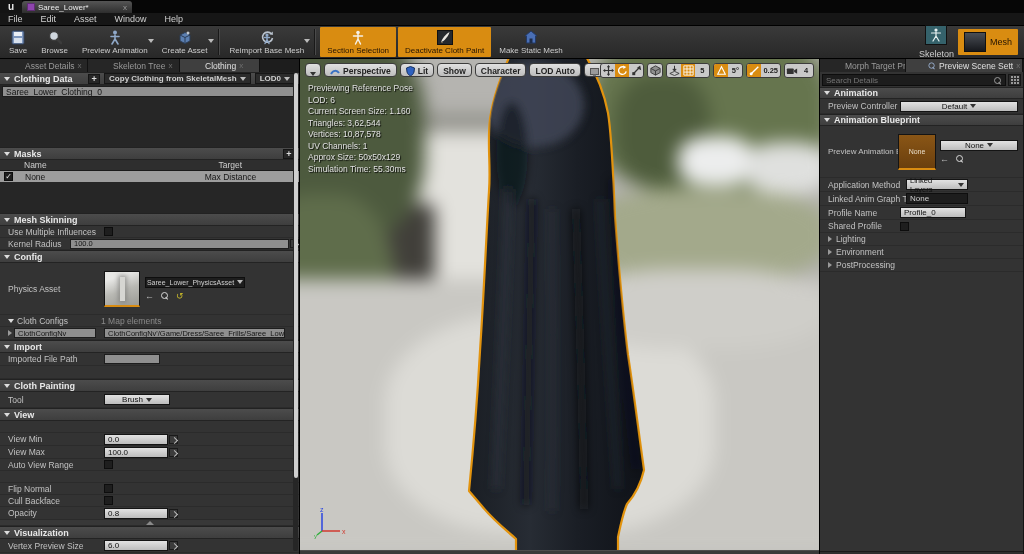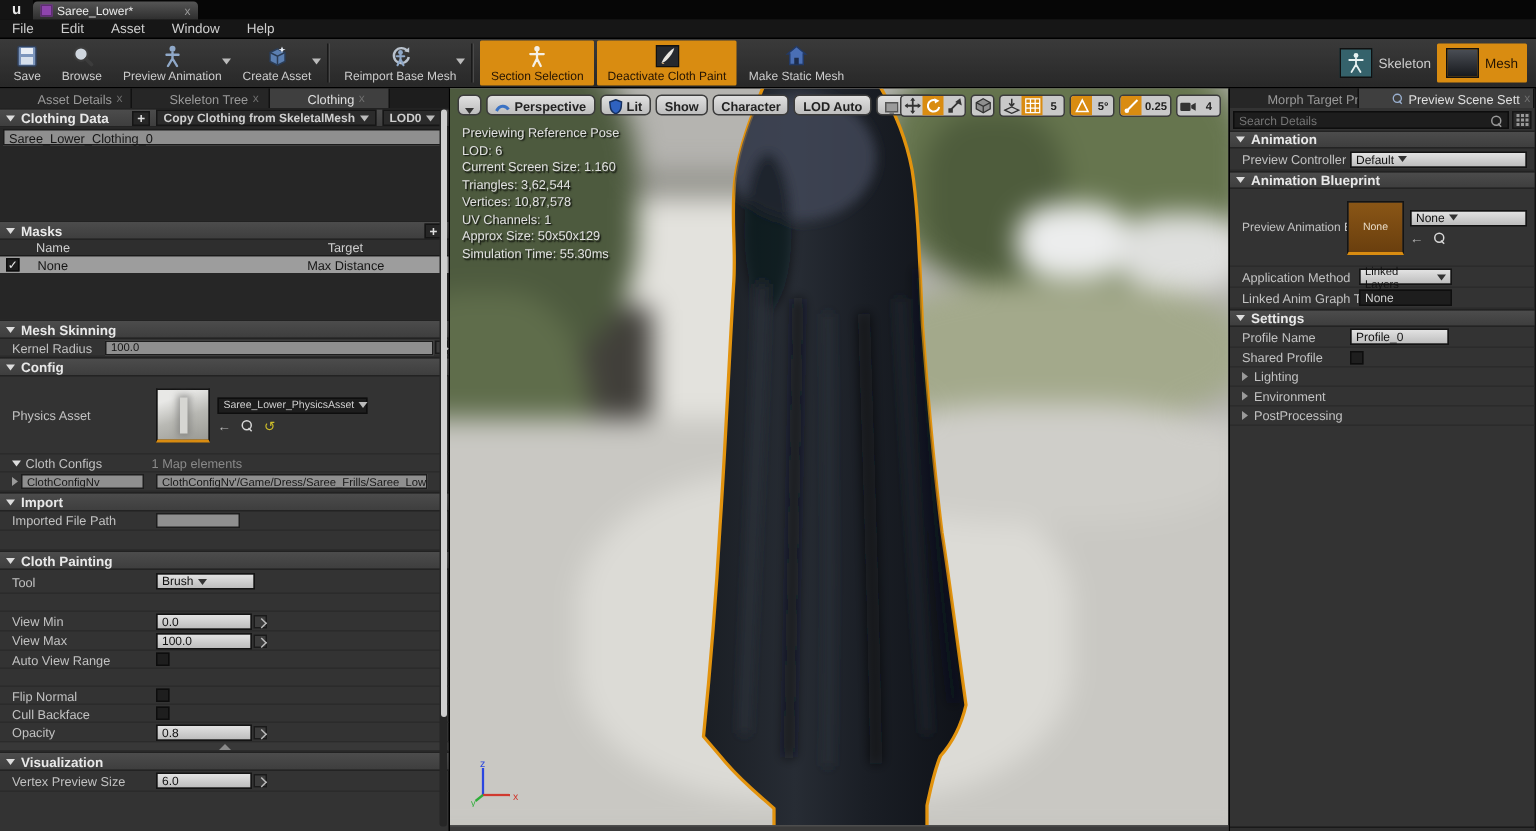--- a/index.html
+++ b/index.html
@@ -21,21 +21,21 @@
 
   
   .toolbar { height:33px; background:linear-gradient(#3a3a3a,#282828); border-bottom:1px solid #000; display:flex; align-items:stretch; padding:0 2px; }
   .tbtn { position:relative; display:flex; flex-direction:column; align-items:center; justify-content:center; gap:1px; padding:1px 7px; color:#cccccc; font-size:8px; white-space:nowrap; }
   .tbtn svg { display:block; }
   .tbtn.orange { background:#d98c11; color:#241403; margin:1px 1px; border-radius:1px; }
   .tbtn .caret { position:absolute; right:1px; top:13px; }
   .tsep { width:2px; margin:3px 3px; border-left:1px solid #191919; border-right:1px solid #4a4a4a; }
   .toolbar .spacer { flex:1; }
   .mode-btns { display:flex; align-items:center; gap:4px; padding-right:4px; }
-  .mode-skeleton { display:flex; align-items:center; gap:4px; font-size:9px; color:#ccc; }
+  .mode-skeleton { display:flex; align-items:center; gap:4px; font-size:9px; color:#ccc;flex-direction:column; }
   .mode-skeleton .thumb { width:22px; height:20px; background:#35626b; border:1px solid #111; display:flex; align-items:center; justify-content:center; }
   .mode-mesh { display:flex; align-items:center; gap:4px; background:#d98c11; padding:3px 6px; border-radius:1px; font-size:9px; color:#241403; }
   .mode-mesh .thumb { width:22px; height:20px; background:linear-gradient(#4a4e55,#17191d); border:1px solid #111; }
 
   
   .caret { width:0; height:0; border-left:3px solid transparent; border-right:3px solid transparent; border-top:4px solid #bbb; display:inline-block; }
   .caret.dark { border-top-color:#333; }
   .tri-r { width:0; height:0; border-top:3px solid transparent; border-bottom:3px solid transparent; border-left:4px solid #9a9a9a; display:inline-block; }
   .tri-d { width:0; height:0; border-left:3px solid transparent; border-right:3px solid transparent; border-top:4px solid #ddd; display:inline-block; }
 
@@ -60,21 +60,21 @@
   .darkarea { background:#262626; flex:none; }
 
   .checkbox { width:9px; height:9px; background:#1e1e1e; border:1px solid #0d0d0d; display:inline-flex; align-items:center; justify-content:center; color:#e8e8e8; font-size:8px; line-height:8px; flex:none; }
 
   .in-light { background:linear-gradient(#e2e2e2,#bdbdbd); border:1px solid #141414; color:#111; font-size:8px; padding:0 3px; height:11px; display:flex; align-items:center; }
   .in-mid { background:#8f8f8f; border:1px solid #1d1d1d; color:#151515; font-size:7.5px; padding:0 3px; height:10px; display:flex; align-items:center; white-space:nowrap; overflow:hidden; }
   .in-dark { background:#1d1d1d; border:1px solid #0e0e0e; color:#cfcfcf; font-size:8px; padding:0 3px; height:11px; display:flex; align-items:center; }
   .spin { width:9px; height:9px; margin-left:1px; background:#3c3c3c; border:1px solid #1a1a1a; position:relative; flex:none; }
   .spin::after { content:""; position:absolute; left:2px; top:2px; width:4px; height:4px; border-right:1px solid #bbb; border-bottom:1px solid #bbb; transform:rotate(-45deg); }
 
-  .ddl { display:flex; align-items:center; justify-content:flex-start; gap:3px; }
+  .ddl { display:flex; align-items:center; justify-content:center; gap:3px; }
   .btn-dark { background:#2b2b2b; border:1px solid #161616; color:#cfcfcf; font-size:8px; height:11px; display:flex; align-items:center; gap:3px; padding:0 4px; white-space:nowrap; }
 
   .sel-row { background:#8f8f8f; color:#141414; font-size:8.5px; height:11px; display:flex; align-items:center; padding:0 3px; margin:1px 2px; border:1px solid #1c1c1c; }
   .tbl-hdr { background:#2e2e2e; color:#cfcfcf; height:11px; display:flex; align-items:center; font-size:8.5px; flex:none; border-bottom:1px solid #1a1a1a; }
   .mask-row { background:#9d9d9d; color:#151515; height:11px; display:flex; align-items:center; font-size:8.5px; flex:none; }
 
   .mag { position:relative; width:8px; height:8px; display:inline-block; flex:none; }
   .mag::before { content:""; position:absolute; left:0; top:0; width:5px; height:5px; border:1.4px solid currentColor; border-radius:50%; }
   .mag::after { content:""; position:absolute; left:5.2px; top:5.2px; width:3px; height:1.4px; background:currentColor; transform:rotate(45deg); transform-origin:0 0; }
 
@@ -280,20 +280,24 @@
         <span class="checkbox" style="margin:0 4px">✓</span>
         <span style="flex:1;padding-left:8px">None</span>
         <span style="flex:1;text-align:center">Max Distance</span>
       </div>
       <div class="darkarea" style="height:31px"></div>
 
       <div class="sechdr">
         <span class="tri-d"></span>
         <span>Mesh Skinning</span>
       </div>
+      <div class="prow" style="height:11px">
+        <span class="lbl">Use Multiple Influences</span>
+        <span class="checkbox"></span>
+      </div>
       <div class="prow" style="height:12px">
         <span class="lbl" style="width:62px">Kernel Radius</span>
         <span class="in-mid" style="flex:1">100.0</span>
         <span class="spin"></span>
       </div>
 
       <div class="sechdr">
         <span class="tri-d"></span>
         <span>Config</span>
       </div>
@@ -338,20 +342,24 @@
         <span>Cloth Painting</span>
       </div>
       <div class="prow" style="height:16px">
         <span class="lbl">Tool</span>
         <span class="in-light ddl" style="width:66px">
             <span>Brush</span>
             <span class="caret dark"></span>
           </span>
       </div>
 
+      <div class="sechdr">
+        <span class="tri-d"></span>
+        <span>View</span>
+      </div>
       <div class="prow" style="height:7px"></div>
       <div class="prow" style="height:13px">
         <span class="lbl">View Min</span>
         <span class="in-light" style="width:64px">0.0</span>
           <span class="spin"></span>
       </div>
       <div class="prow" style="height:13px">
         <span class="lbl">View Max</span>
         <span class="in-light" style="width:64px">100.0</span>
           <span class="spin"></span>
@@ -639,24 +647,20 @@
         <span class="in-light ddl" style="width:62px">
             <span style="font-size:7.5px">Linked Layers</span>
             <span class="caret dark"></span>
           </span>
       </div>
       <div class="prow" style="height:14px">
         <span class="lbl" style="width:78px">Linked Anim Graph Ta</span>
         <span class="in-dark" style="width:62px">None</span>
       </div>
 
-      <div class="sechdr" style="height:12px">
-        <span class="tri-d"></span>
-        <span>Settings</span>
-      </div>
       <div class="prow" style="height:14px">
         <span class="lbl" style="width:72px">Profile Name</span>
         <span class="in-light" style="width:66px">Profile_0</span>
       </div>
       <div class="prow" style="height:13px">
         <span class="lbl" style="width:72px">Shared Profile</span>
         <span class="checkbox"></span>
       </div>
       <div class="prow" style="height:13px">
         <span class="tri-r" style="margin-right:4px"></span>

